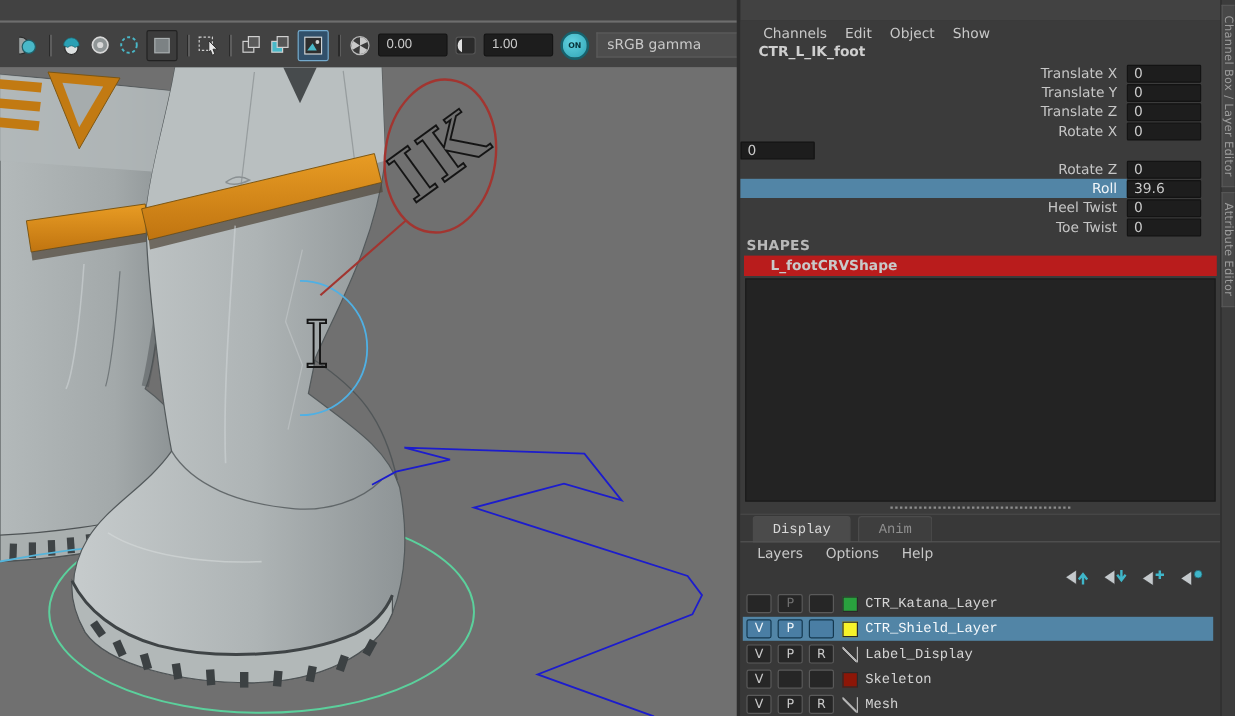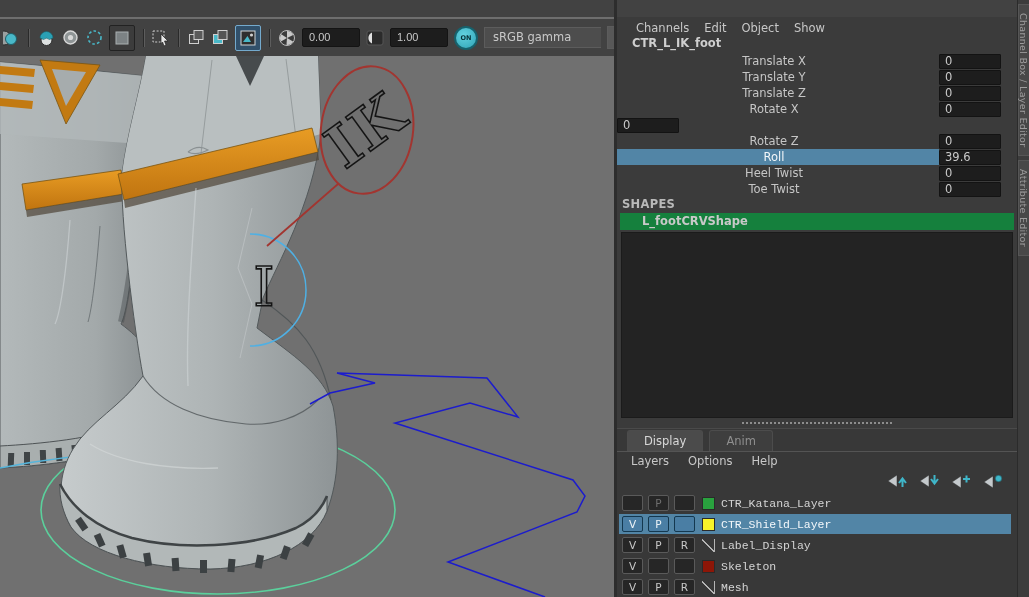--- a/index.html
+++ b/index.html
@@ -3,21 +3,21 @@
 <meta charset="utf-8">
 <style>
   html,body{margin:0;padding:0;background:#2b2b2b;}
   #app{position:relative;width:1029px;height:597px;overflow:hidden;
        font-family:"DejaVu Sans","Liberation Sans",sans-serif;background:#3f3f3f;
        -webkit-font-smoothing:antialiased;}
   
   .top-strip{position:absolute;left:0;top:0;width:1029px;height:17px;background:#424242;border-bottom:1px solid #383838;}
   .top-line{position:absolute;left:0;top:17px;width:614px;height:2px;background:#6e6e6e;}
   .vp-toolbar{position:absolute;left:0;top:19px;width:614px;height:37px;background:#424242;
-              display:flex;align-items:center;gap:6px;padding-left:2px;box-sizing:border-box;}
+              display:flex;align-items:center;gap:6px;padding-left:15px;box-sizing:border-box;}
   .tb-icon{width:18px;height:18px;display:flex;align-items:center;justify-content:center;flex:0 0 auto;}
   .tb-frame{width:24px;height:24px;border:1px solid #222;background:#3c3c3c;border-radius:2px;
             display:flex;align-items:center;justify-content:center;flex:0 0 auto;}
   .tb-frame.active{background:#31506a;border:1px solid #74aacd;}
   .tb-sep{width:5px;height:18px;flex:0 0 auto;
           background:linear-gradient(90deg,transparent 0 2px,#2a2a2a 2px 3px,#5d5d5d 3px 4px,transparent 4px);}
   .tb-field{width:44px;height:17px;background:#1d1d1d;border:1px solid #141414;border-radius:2px;
             color:#c9c9c9;font-size:11px;line-height:17px;padding:0 6px;flex:0 0 auto;}
   .on-toggle{width:20px;height:20px;border-radius:50%;background:radial-gradient(circle at 40% 35%,#63d2e0,#2fa4b6);
              border:2px solid #17616c;color:#073238;font-size:6.5px;font-weight:bold;
@@ -30,33 +30,33 @@
   
   .viewport{position:absolute;left:0;top:56px;width:614px;height:541px;background:#707070;overflow:hidden;}
   .divider-v{position:absolute;left:614px;top:0;width:3px;height:597px;background:#2d2d2d;}
   
   .channel-panel{position:absolute;left:617px;top:17px;width:400px;height:580px;background:#3b3b3b;}
   .cb-menu{position:absolute;top:0;left:0;right:0;height:18px;display:flex;gap:15px;padding-left:19px;align-items:flex-end;}
   .cb-menu-item{font-size:11.5px;color:#c8c8c8;}
   .cb-object{position:absolute;top:19px;left:15px;font-size:11.5px;font-weight:bold;color:#cfcfcf;}
   #attr-list{position:absolute;top:36px;left:0;right:0;}
   .attr-row{display:flex;height:16px;align-items:center;}
-  .attr-label{flex:1;text-align:center;padding-right:8px;font-size:11.5px;color:#c6c6c6;height:16px;line-height:16px;}
+  .attr-label{flex:1;text-align:right;padding-right:8px;font-size:11.5px;color:#c6c6c6;height:16px;line-height:16px;}
   .attr-row.highlight .attr-label{background:var(--sel,#5285a6);color:#f2f6f9;}
   .attr-value{width:50px;height:13px;background:#1d1d1d;border:1px solid #131313;border-radius:1px;
               color:#c9c9c9;font-size:11.5px;line-height:13px;padding:0 5px;margin-right:16px;}
   .shapes-header{position:absolute;top:180px;left:5px;font-size:11.5px;font-weight:bold;color:#b9b9b9;letter-spacing:.3px;}
-  .shape-row{position:absolute;top:196px;left:3px;right:3px;height:17px;background:#15803d;
+  .shape-row{position:absolute;top:196px;left:3px;right:3px;height:17px;background:#b91c1c;
              font-size:11.5px;font-weight:bold;color:#c9c9c9;line-height:17px;padding-left:22px;box-sizing:border-box;}
   .cb-empty{position:absolute;top:215px;left:4px;right:4px;height:184px;background:#232323;border:1px solid #1b1b1b;}
   .cb-splitter{position:absolute;top:401px;left:0;right:0;height:9px;display:flex;justify-content:center;align-items:center;}
   .cb-splitter-dots{width:150px;border-top:2px dotted #8d8d8d;}
   
   .layer-editor{position:absolute;top:411px;left:0;right:0;bottom:0;background:#383838;border-top:1px solid #4a4a4a;}
-  #le-tabs{position:absolute;top:1px;left:10px;height:21px;display:flex;gap:6px;}
+  #le-tabs{position:absolute;top:1px;left:10px;height:21px;display:flex;gap:6px;font-family:Liberation Mono, monospace;}
   .le-tab{padding:0 16px;height:21px;line-height:21px;font-size:11.5px;color:#8f8f8f;background:#3e3e3e;
           border:1px solid #4c4c4c;border-bottom:none;border-radius:3px 3px 0 0;}
   .le-tab.active{background:#4b4b4b;color:#d8d8d8;}
   .le-tabbar{position:absolute;top:22px;left:0;right:0;height:1px;background:#545454;}
   #le-menu{position:absolute;top:25px;left:14px;display:flex;gap:19px;}
   .le-menu-item{font-size:11.5px;color:#c8c8c8;}
   .le-icons{position:absolute;top:44px;right:14px;display:flex;gap:10px;}
   .le-icon{width:22px;height:16px;}
   #layer-list{position:absolute;top:64px;left:2px;right:6px;}
   .layer-row{height:20px;margin-bottom:1px;display:flex;align-items:center;padding-left:3px;}

